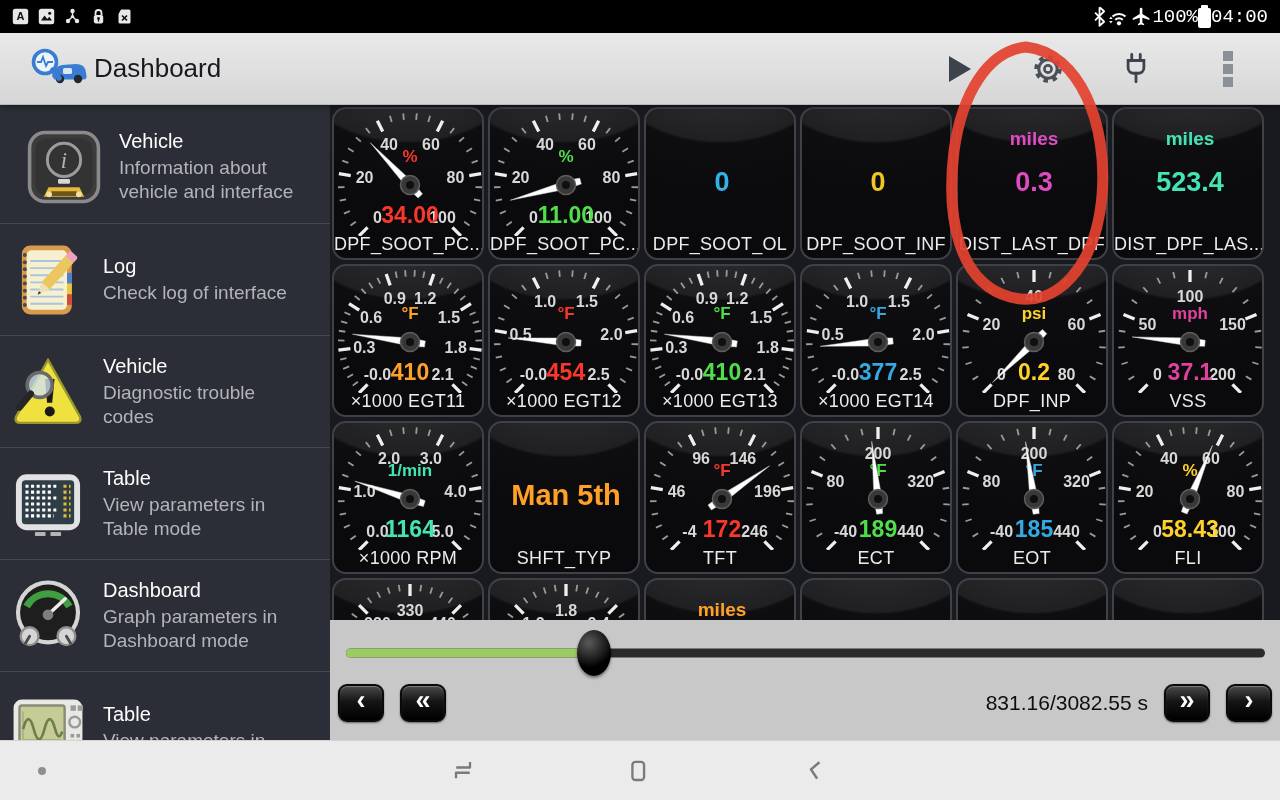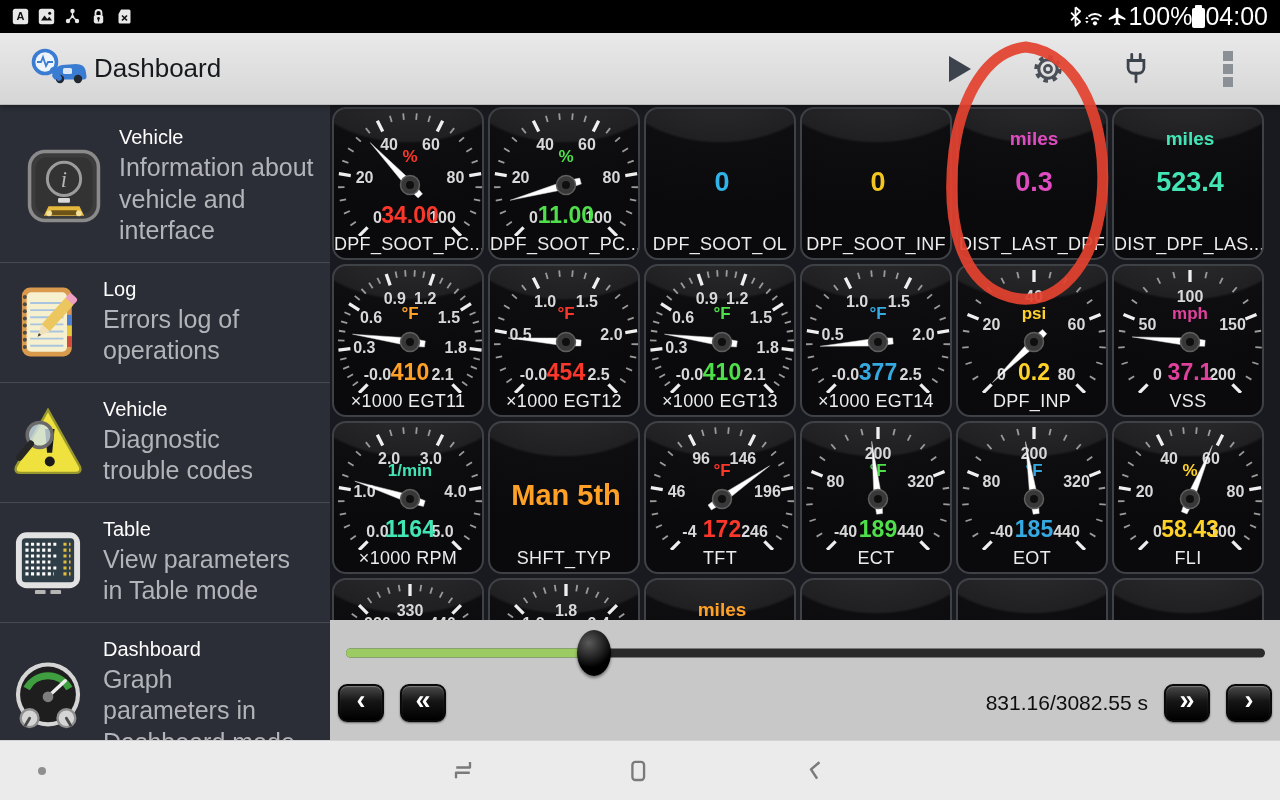--- a/index.html
+++ b/index.html
@@ -5,21 +5,21 @@
   * { margin:0; padding:0; box-sizing:border-box; }
   html,body { width:1280px; height:800px; overflow:hidden; background:#000;
     font-family:"Liberation Sans", sans-serif; }
   .screen { position:relative; width:1280px; height:800px; overflow:hidden; background:#16171b; }
 
   
   .status-bar { position:absolute; top:0; left:0; right:0; height:33px; background:#000;
     display:flex; align-items:center; padding:0 12px; gap:9px; z-index:10; }
   .status-left { display:flex; align-items:center; gap:9px; }
   .status-spacer { flex:1; }
-  .status-right { display:flex; align-items:center; color:#fff; font-size:25px; }
+  .status-right { display:flex; align-items:center; color:#fff; font-size:19px;font-family:Liberation Mono, monospace; }
   .sicon { display:flex; align-items:center; justify-content:center; }
   .battery { position:relative; width:13px; height:20px; background:#fff; border-radius:2px; margin-top:2px;}
   .battery::before { content:''; position:absolute; top:-3px; left:3px; width:7px; height:3px; background:#fff;
     border-radius:1px 1px 0 0; }
 
   
   .app-bar { position:absolute; top:33px; left:0; right:0; height:72px;
     background:linear-gradient(180deg,#e9e9e9,#d6d6d6); border-bottom:1px solid #b9b9b9;
     box-shadow:0 2px 5px rgba(0,0,0,.35); display:flex; align-items:center; z-index:9; }
   .app-logo { margin-left:30px; width:58px; height:46px; }
@@ -32,21 +32,21 @@
   
   .body { position:absolute; top:105px; left:0; width:1280px; height:635px; display:flex; }
 
   
   .sidebar { width:330px; height:635px; background:#2b2e36; overflow:hidden; padding-top:6px; }
   .sb-item { display:flex; align-items:center; gap:17px; padding:15px 8px 15px 26px;
     min-height:112px; cursor:pointer; }
   .sb-item + .sb-item { border-top:1px solid rgba(255,255,255,.13);padding-left:10px; }
   .sb-icon { width:76px; height:76px; flex:0 0 76px; }
   .sb-title { font-size:20px; color:#fcfcfc; font-weight:400; margin-bottom:3px; }
-  .sb-sub { font-size:25px; color:#b2b4b9; line-height:1.26; max-width:198px; }
+  .sb-sub { font-size:19px; color:#b2b4b9; line-height:1.26; max-width:198px; }
 
   
   .main { position:relative; width:950px; height:635px; background:#191a1f; overflow:hidden; }
   .gauge-grid { position:absolute; top:2px; left:2px; display:grid;
     grid-template-columns:repeat(6,152px); grid-auto-rows:153px; gap:4px; }
   .gauge-tile { position:relative; width:152px; height:153px; border-radius:14px;
     border:2px solid #3e4146; overflow:hidden;
     background:radial-gradient(140% 95% at 50% -30%, #333336 0%, #202023 54%, #0e0e10 56%, #0a0a0c 100%); }
   .gauge-label { position:absolute; left:0; right:0; bottom:3px; text-align:center;
     font-size:18px; color:#ececec; letter-spacing:.3px; white-space:nowrap; }
@@ -248,21 +248,21 @@
               <rect x="48" y="44" width="4" height="9" fill="#d44a3a"></rect>
               <g transform="rotate(42 38 28)">
                 <rect x="33.5" y="4" width="9" height="7" rx="2" fill="#ef9ec4"></rect>
                 <rect x="33.5" y="10" width="9" height="30" fill="#ecc65e"></rect>
                 <path d="M33.5 40 l4.5 10 4.5-10 z" fill="#efe0bb"></path>
                 <path d="M36.7 47 l1.3 3 1.3-3 z" fill="#3a3a3a"></path>
               </g>
             </svg></div>
           <div>
             <div class="sb-title">Log</div>
-            <div class="sb-sub">Errors log of operations</div>
+            <div class="sb-sub">Check log of interface</div>
           </div>
         </div>
         <div class="sb-item">
           <div class="sb-icon"><svg viewBox="0 0 64 64">
               <path d="M32 5 L59 53 Q60.5 58 55 58 L9 58 Q3.5 58 5 53 Z" fill="#efe23e" stroke="#98982f" stroke-width="2"></path>
               <path d="M29.5 21 h8 l-2 20 h-4.3 z" fill="#1a1a1a"></path>
               <circle cx="33.5" cy="48.5" r="4.2" fill="#1a1a1a"></circle>
               <circle cx="25" cy="26" r="10.5" fill="#cfe2ec" fill-opacity=".8" stroke="#6a6a6a" stroke-width="3"></circle>
               <path d="M17.5 33.5 L8 45" stroke="#262626" stroke-width="5.5" stroke-linecap="round"></path>
             </svg></div>

